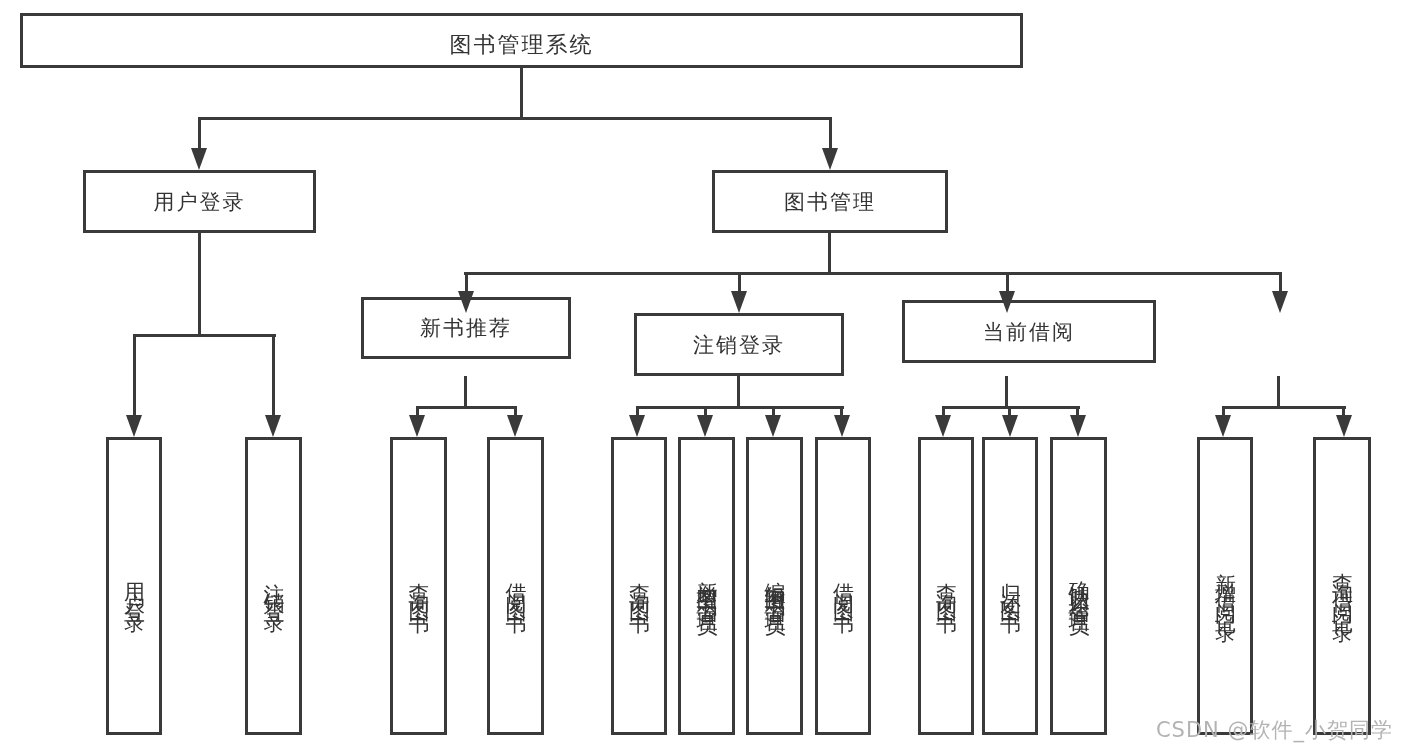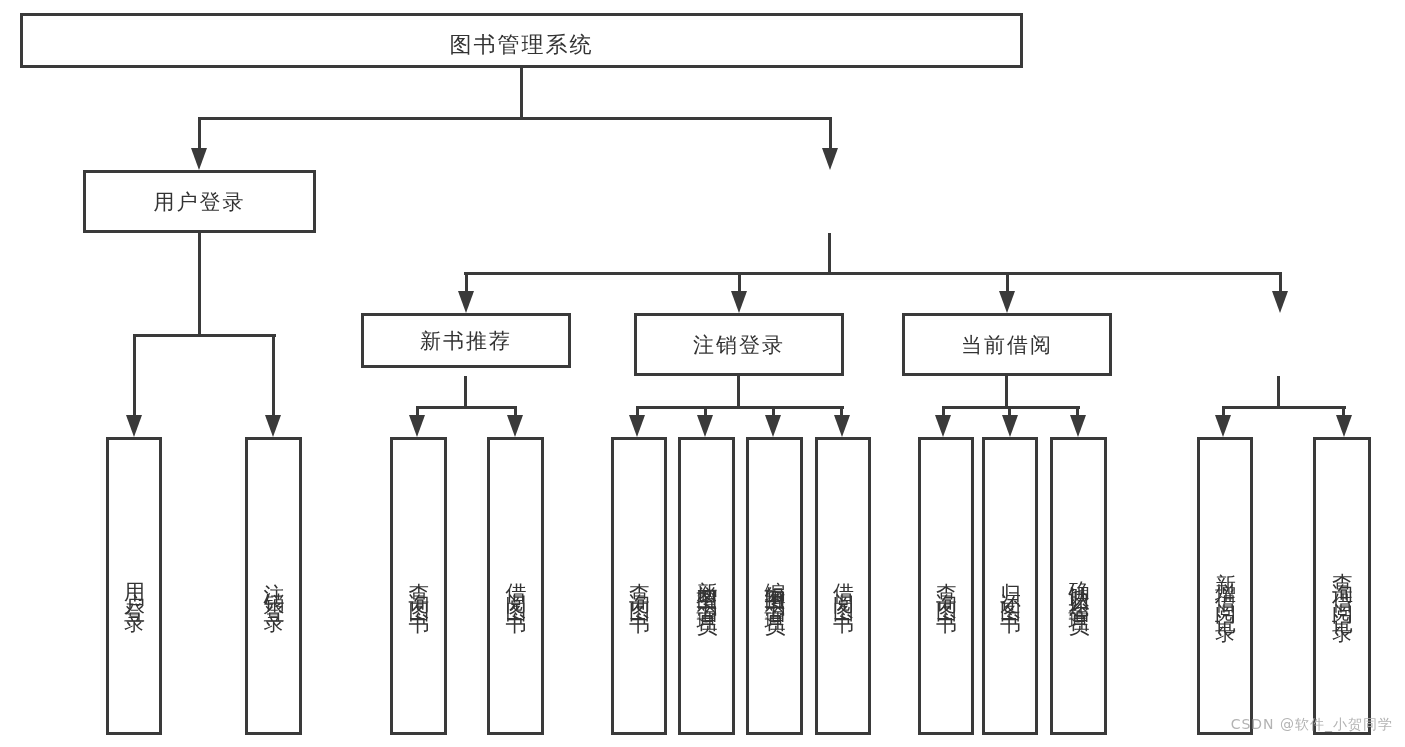--- a/index.html
+++ b/index.html
@@ -19,44 +19,47 @@
   .node.v.long span{letter-spacing:5px;}
   .vline,.hline{position:absolute;background:#3a3a3a;}
   .vline{width:3px;}
   .hline{height:3px;}
   .arrow{
     position:absolute;width:0;height:0;
     border-left:8px solid transparent;border-right:8px solid transparent;
     border-top:22px solid #3a3a3a;
   }
   .watermark{
-    position:absolute;top:716px;right:12px;font-size:14px;color:#b3b3b3;
+    position:absolute;top:716px;right:12px;font-size:21px;color:#b3b3b3;
     letter-spacing:1px;white-space:nowrap;
   }
 </style>
 </head>
 <body>
 
 <div class="canvas">
 
   <div class="node h root" style="left:20px;top:13px;width:1003px;height:55px">
     <span>图书管理系统</span>
   </div>
 
   <div class="node h" style="left:83px;top:170px;width:233px;height:63px">
     <span>用户登录</span>
   </div>
+  <div class="node h" style="left:712px;top:170px;width:236px;height:63px">
+    <span>图书管理</span>
+  </div>
 
-  <div class="node h" style="left:361px;top:313px;width:210px;height:55px">
+  <div class="node h" style="left:361px;top:297px;width:210px;height:62px">
     <span>新书推荐</span>
   </div>
   <div class="node h" style="left:634px;top:313px;width:210px;height:63px">
     <span>注销登录</span>
   </div>
-  <div class="node h" style="left:902px;top:313px;width:210px;height:63px">
+  <div class="node h" style="left:902px;top:300px;width:254px;height:63px">
     <span>当前借阅</span>
   </div>
 
   <div class="node v" style="left:106px;top:437px;width:56px;height:298px">
     <span>用户登录</span>
   </div>
   <div class="node v" style="left:245px;top:437px;width:57px;height:298px">
     <span>注销登录</span>
   </div>
   <div class="node v" style="left:390px;top:437px;width:57px;height:298px">

